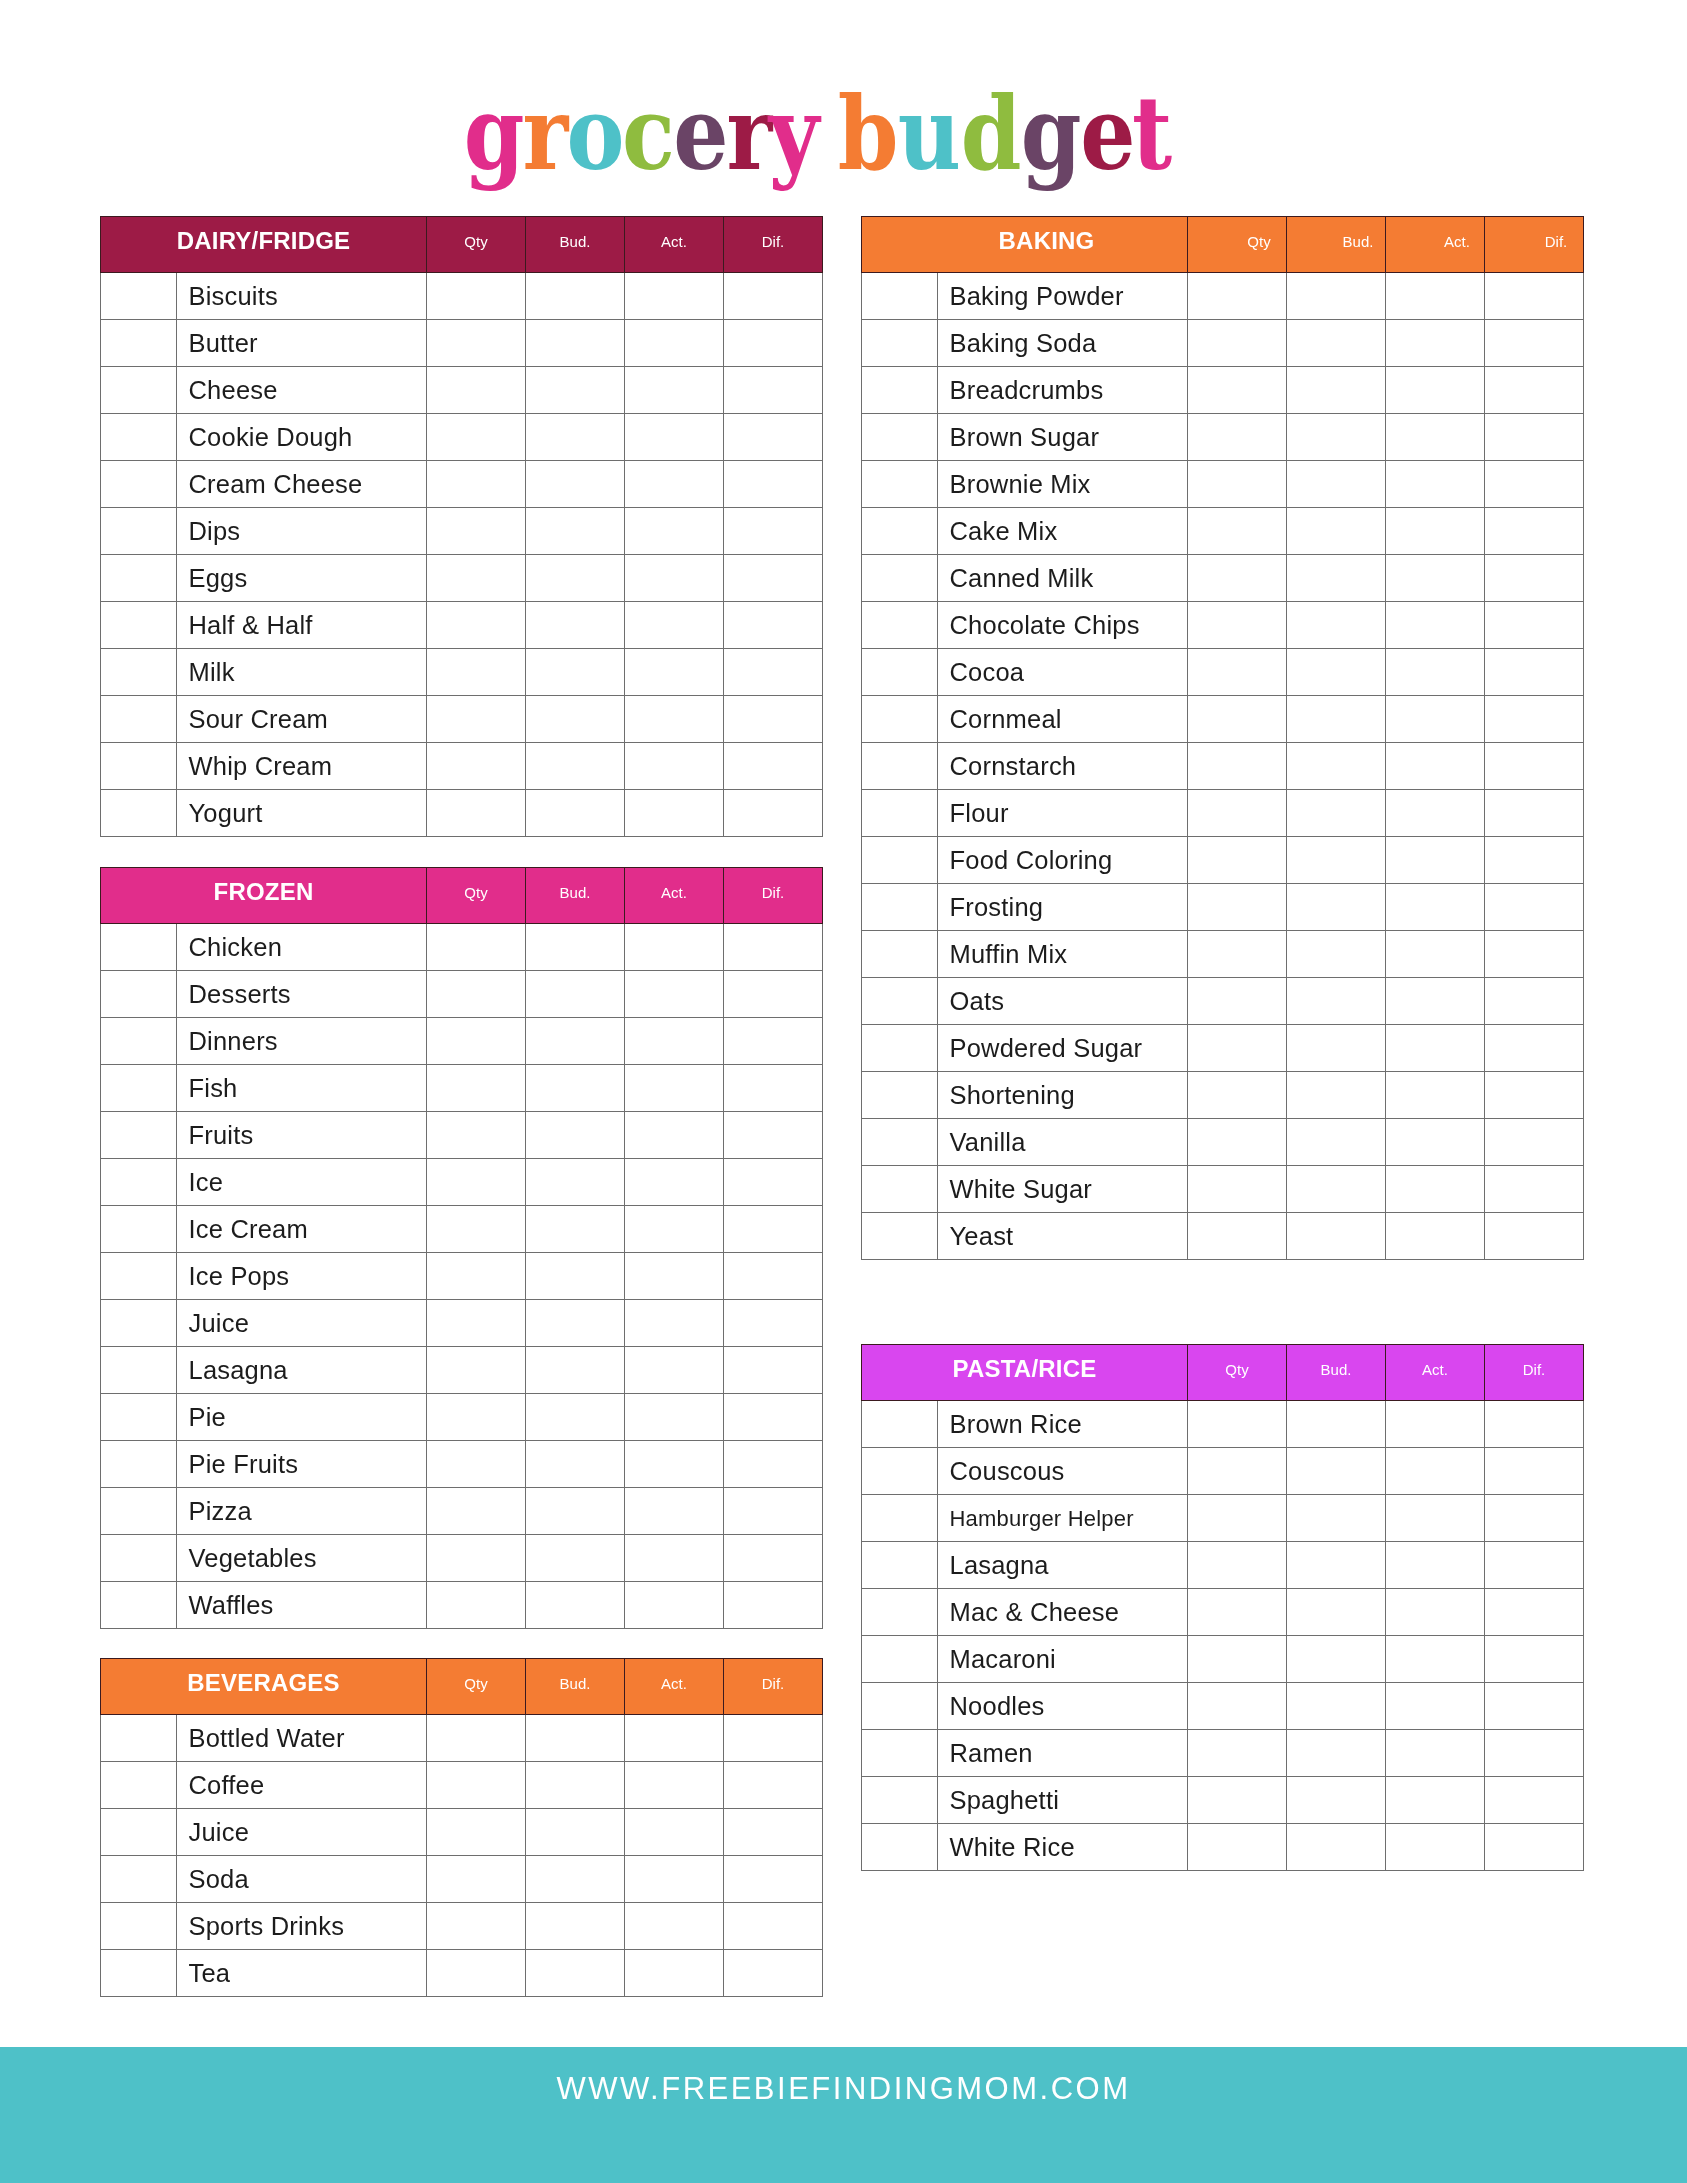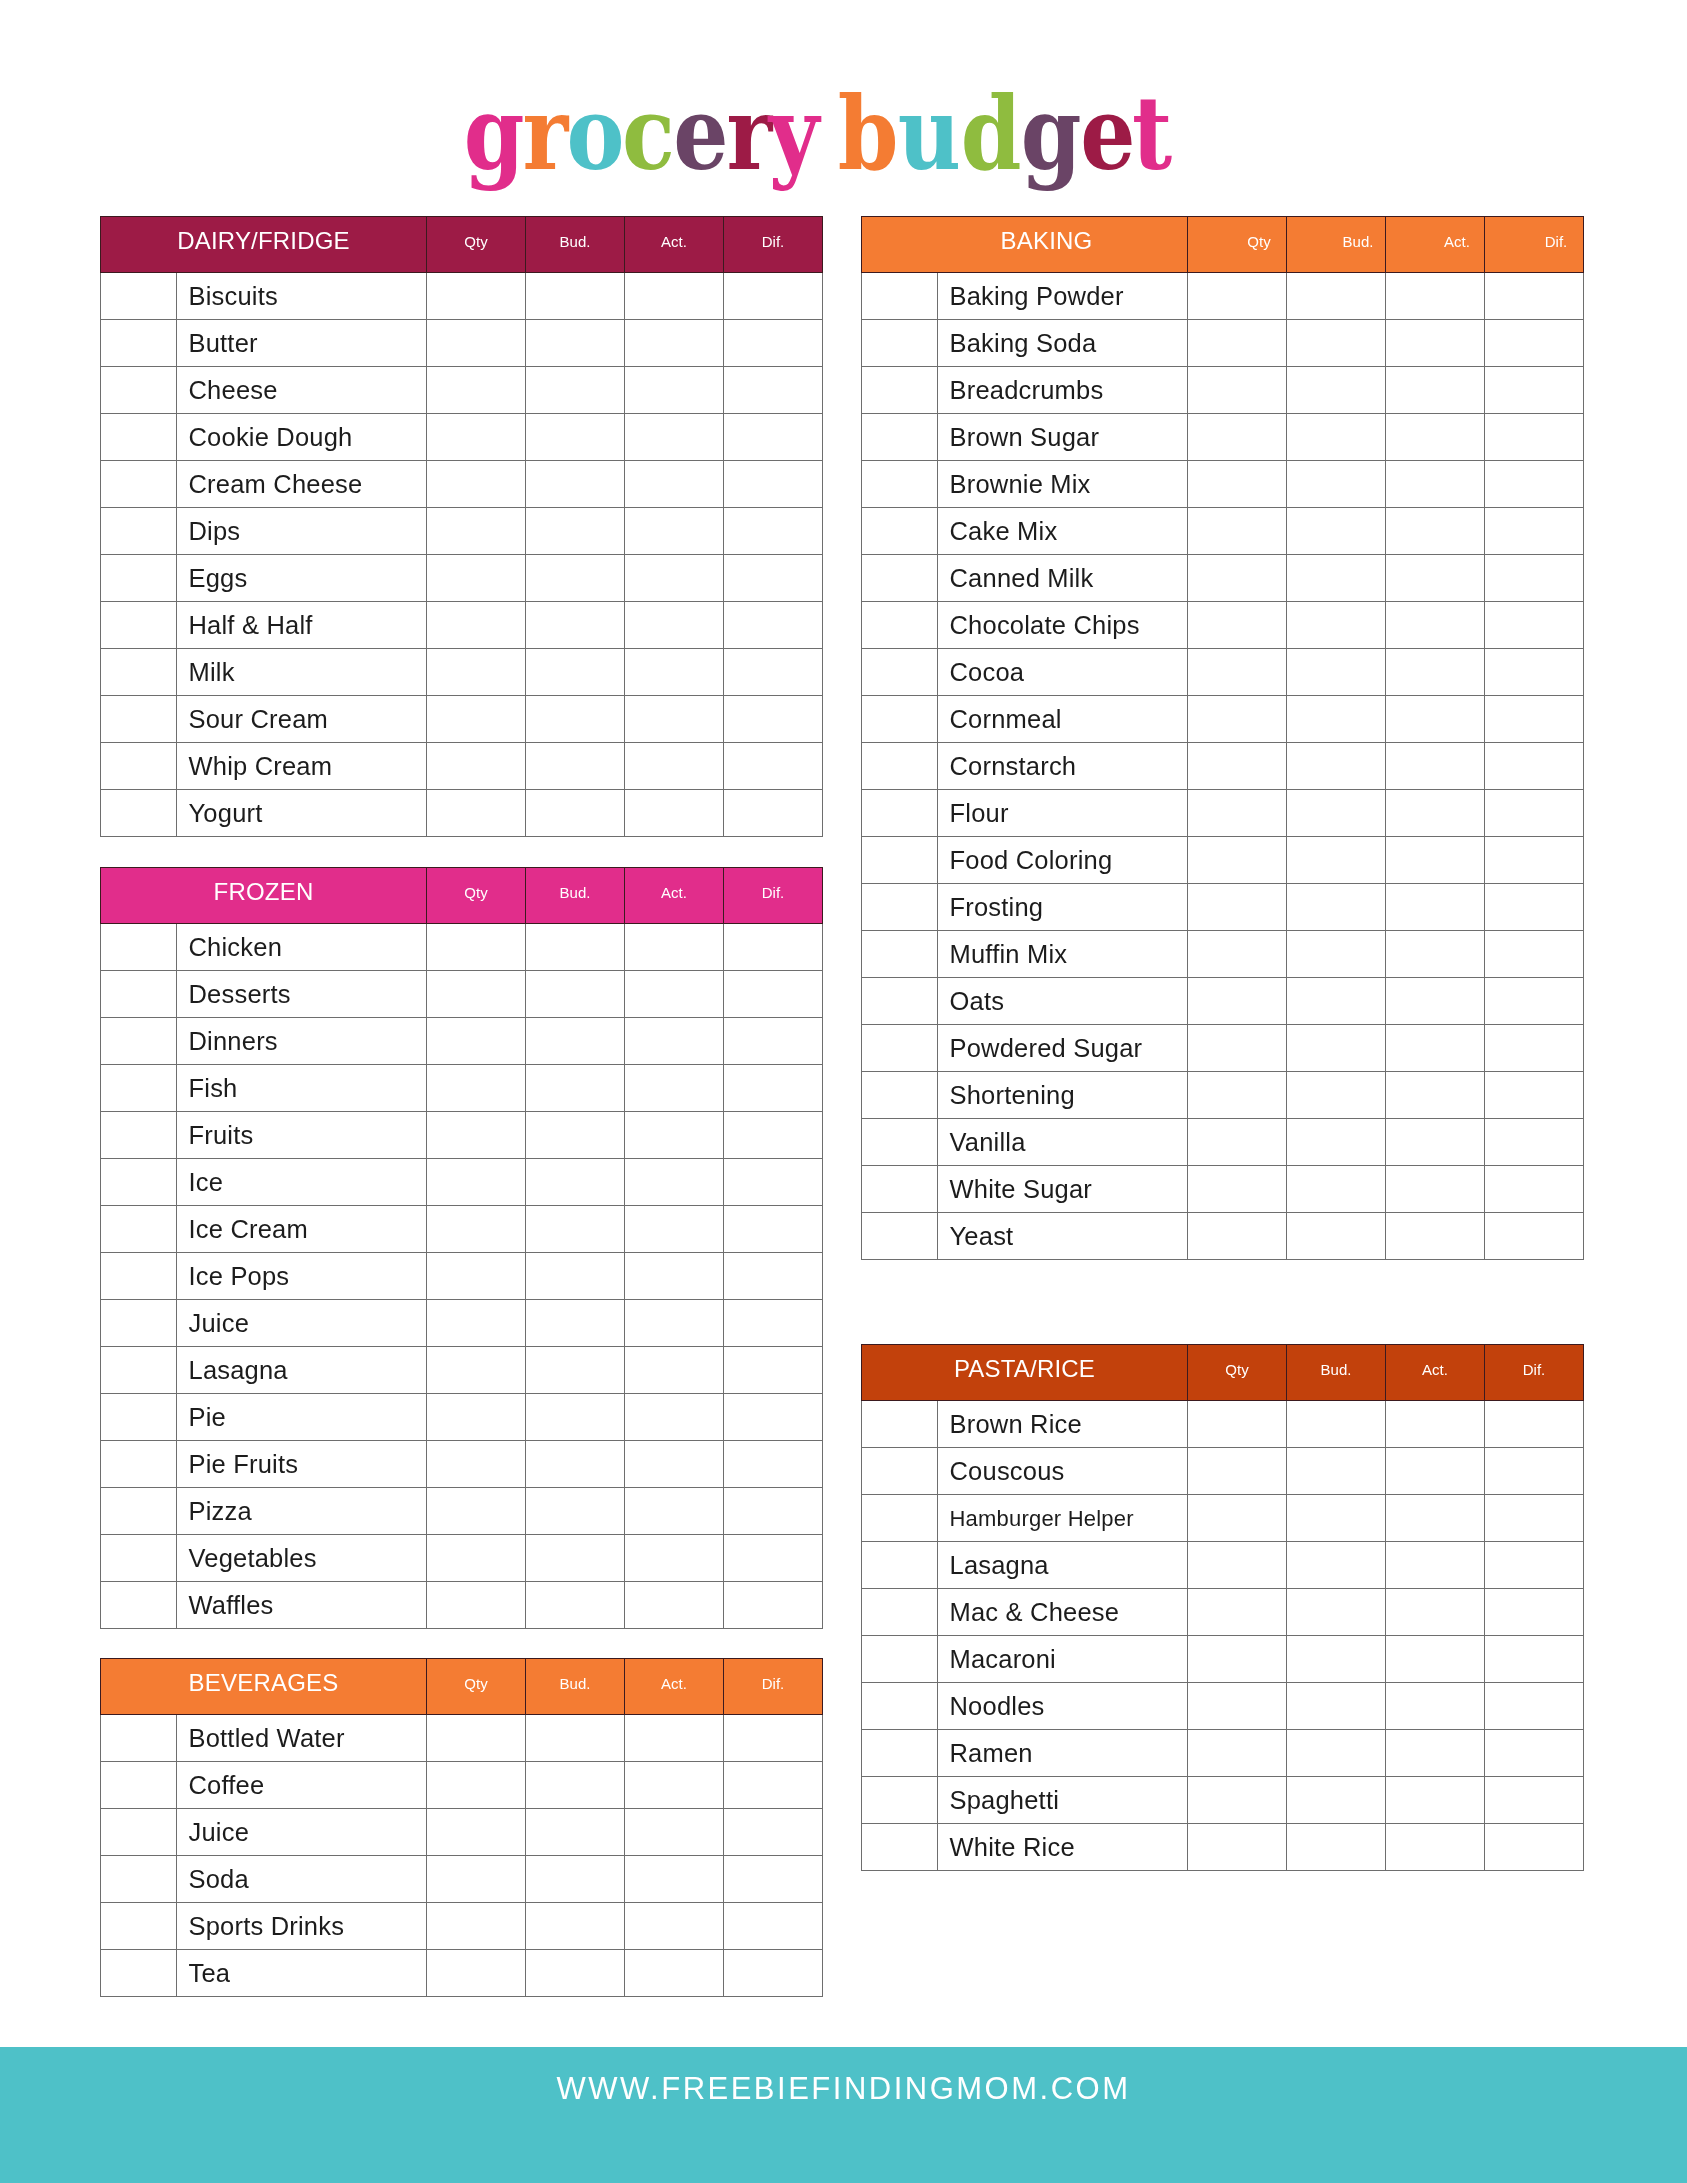--- a/index.html
+++ b/index.html
@@ -58,21 +58,21 @@
       border: 1.6px solid #3b1a1f;
       vertical-align: middle;
       text-align: center;
       line-height: 1;
     }
     .tbl th .hlabel {
       position: relative;
       top: -3.3px;
     }
     .tbl th.cat {
-      font-weight: normal;
+      font-weight: bold;
       font-size: 24px;
       letter-spacing: 0.2px;
     }
     .tbl td {
       height: 46px;
       padding: 0;
       border: 1.6px solid #6e6e6e;
       background: #ffffff;
       vertical-align: middle;
     }
@@ -88,21 +88,21 @@
       font-size: 22px;
     }
     .tbl td.item span {
       position: relative;
       top: 0.8px;
     }
     .tbl th.cat-dairy, .tbl thead.h-dairy th { background: #9d1b46; }
     .tbl thead.h-frozen th { background: #e12d8b; }
     .tbl thead.h-beverages th { background: #f47c33; }
     .tbl thead.h-baking th { background: #f47c33; padding-left: 44px; }
-    .tbl thead.h-pasta th { background: #c2410c; }
+    .tbl thead.h-pasta th { background: #d946ef; }
 
     #t-dairy { left: 100px; top: 216px; }
     #t-frozen { left: 100px; top: 867px; }
     #t-beverages { left: 100px; top: 1658px; }
     #t-baking { left: 861px; top: 216px; }
     #t-pasta { left: 861px; top: 1344px; }
 
     .footer {
       position: absolute;
       left: 0;

